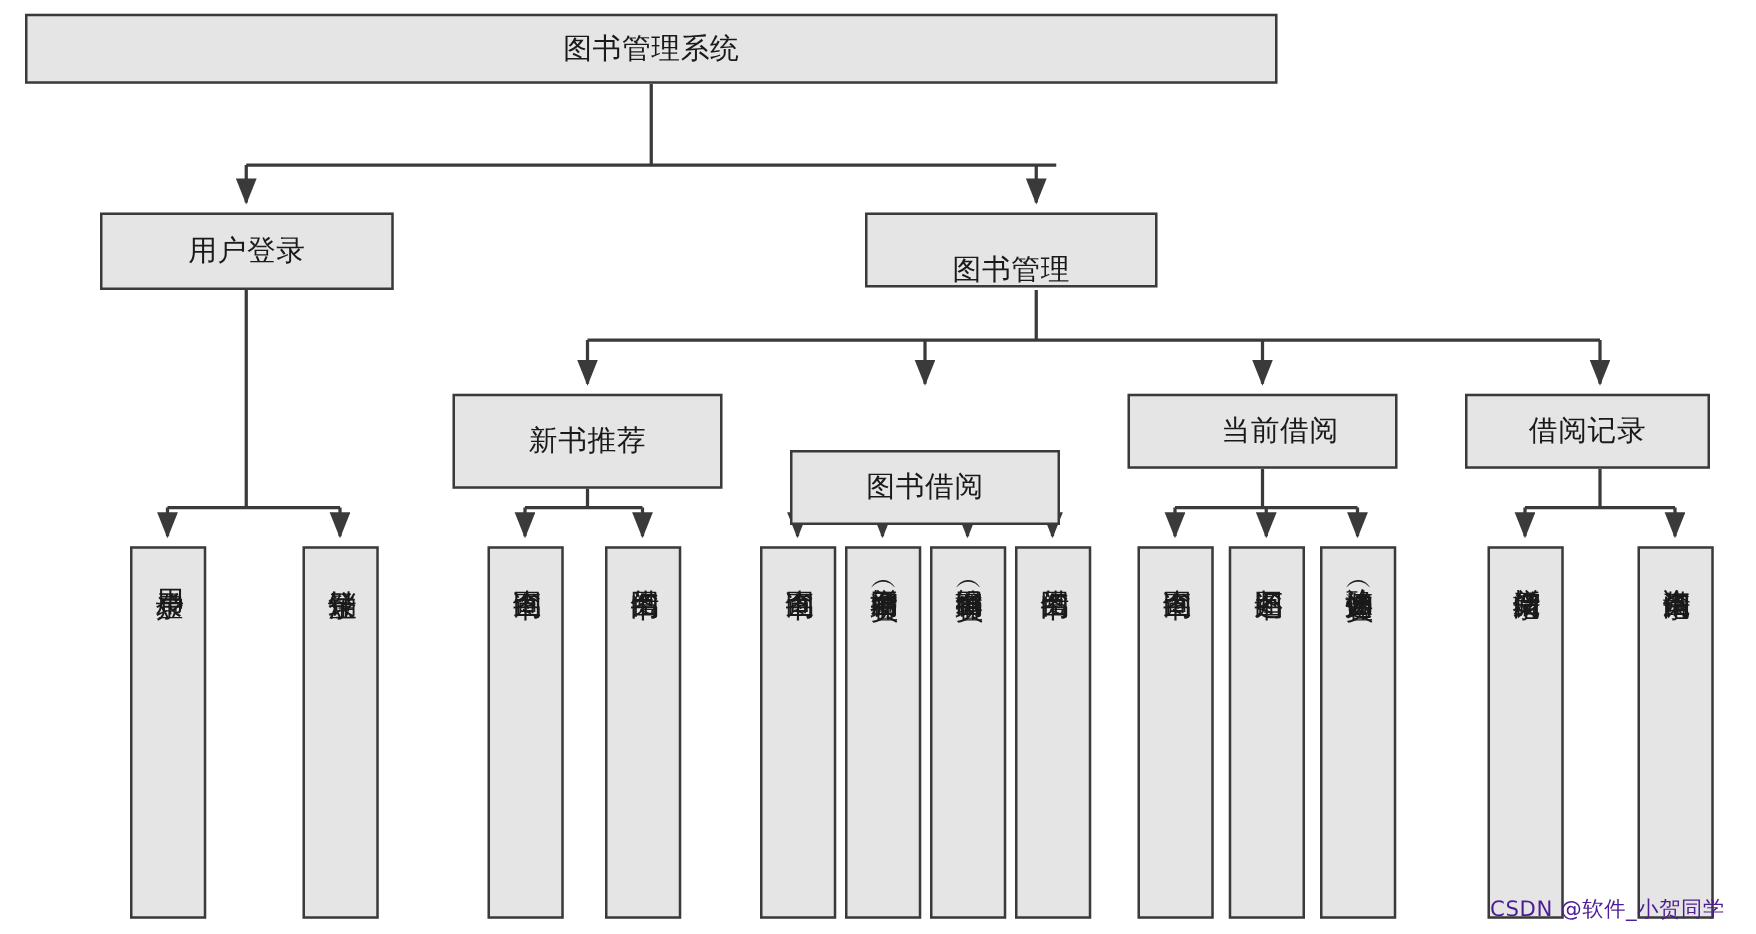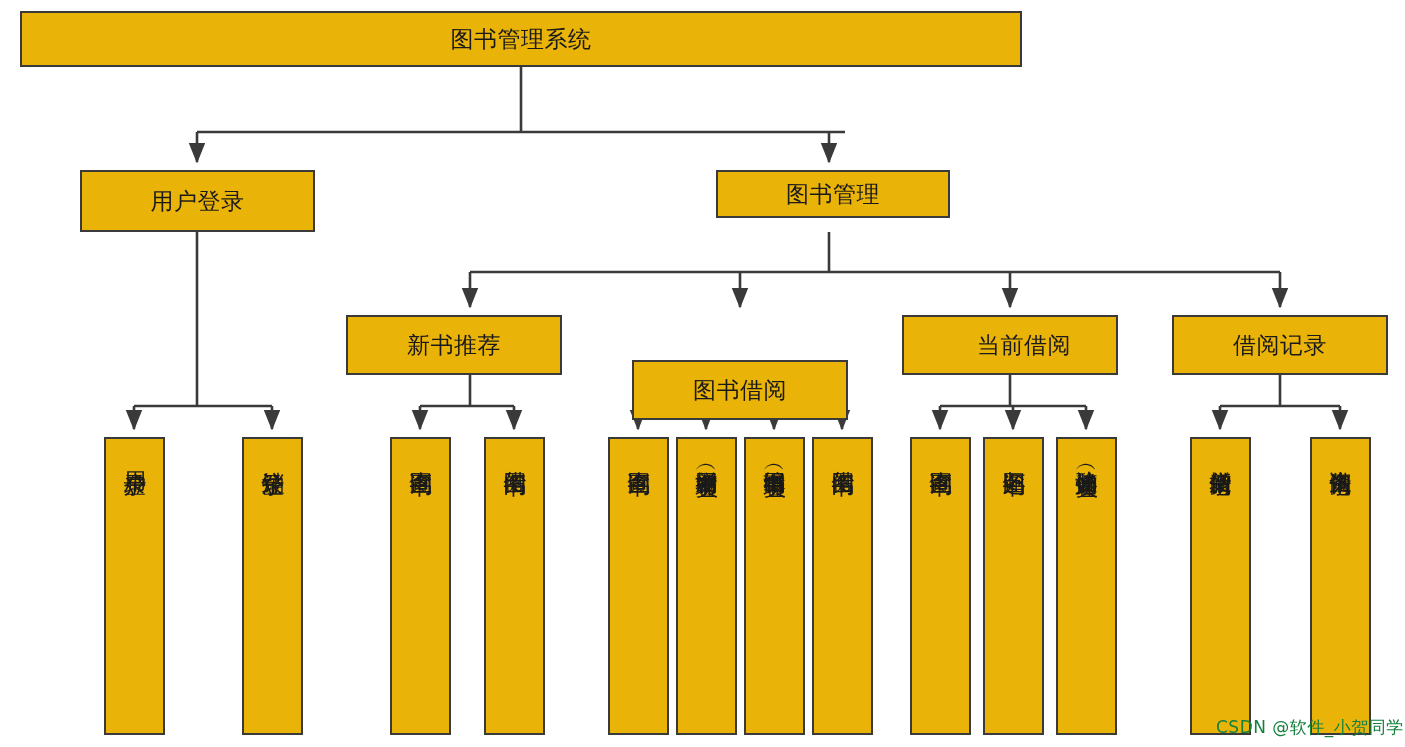--- a/index.html
+++ b/index.html
@@ -22,21 +22,21 @@
     left: 0;
     top: 0;
     width: 1405px;
     height: 747px;
     pointer-events: none;
   }
   .node {
     position: absolute;
     box-sizing: border-box;
     border: 2.5px solid #3a3a3a;
-    background: #eab308;
+    background: #e5e5e5;
     display: flex;
     align-items: center;
     justify-content: center;
     color: #1a1a1a;
   }
   .node .label {
     display: block;
     text-align: center;
     line-height: 1.0;
   }
@@ -59,24 +59,23 @@
   }
   .node.vert.tall .label {
     font-size: 22px;
     line-height: 1.08;
   }
   .watermark {
     position: absolute;
     left: 1192px;
     top: 716px;
     font-size: 17px;
-    color: #15803d;
+    color: #4c1d95;
     white-space: nowrap;
     letter-spacing: 0.5px;
-    margin-left: 24px;
   }
 </style>
 </head>
 <body>
 
 <div id="canvas">
 
   <svg id="edges" viewBox="0 0 1405 747">
     <defs>
       <marker id="arrow" markerWidth="9" markerHeight="9" refX="7.4" refY="3.2" orient="auto" markerUnits="strokeWidth">
@@ -127,34 +126,34 @@
     </g>
   </svg>
 
   <div class="node horiz" style="left:20px; top:11px; width:1002px; height:56px;">
     <span class="label">图书管理系统</span>
   </div>
 
   <div class="node horiz" style="left:80px; top:170px; width:235px; height:62px;">
     <span class="label">用户登录</span>
   </div>
-  <div class="node horiz" style="left:716px; top:170px; width:234px; height:48px;">
+  <div class="node horiz" style="left:692px; top:170px; width:234px; height:60px;align-items:flex-end;">
     <span class="label">图书管理</span>
   </div>
 
-  <div class="node horiz" style="left:346px; top:315px; width:216px; height:60px;justify-content:center;">
+  <div class="node horiz" style="left:362px; top:315px; width:216px; height:76px;justify-content:center;">
     <span class="label">新书推荐</span>
   </div>
   <div class="node horiz" style="left:632px; top:315px; width:216px; height:60px;margin-top:45px;">
     <span class="label">图书借阅</span>
   </div>
   <div class="node horiz" style="left:902px; top:315px; width:216px; height:60px;padding-left:28px;">
     <span class="label">当前借阅</span>
   </div>
-  <div class="node horiz" style="left:1172px; top:315px; width:216px; height:60px;">
+  <div class="node horiz" style="left:1172px; top:315px; width:196px; height:60px;">
     <span class="label">借阅记录</span>
   </div>
 
   <div class="node vert" style="left:104px; top:437px; width:61px; height:298px;">
     <span class="label">用户登录</span>
   </div>
   <div class="node vert" style="left:242px; top:437px; width:61px; height:298px;">
     <span class="label">注销登录</span>
   </div>
   <div class="node vert" style="left:390px; top:437px; width:61px; height:298px;">

